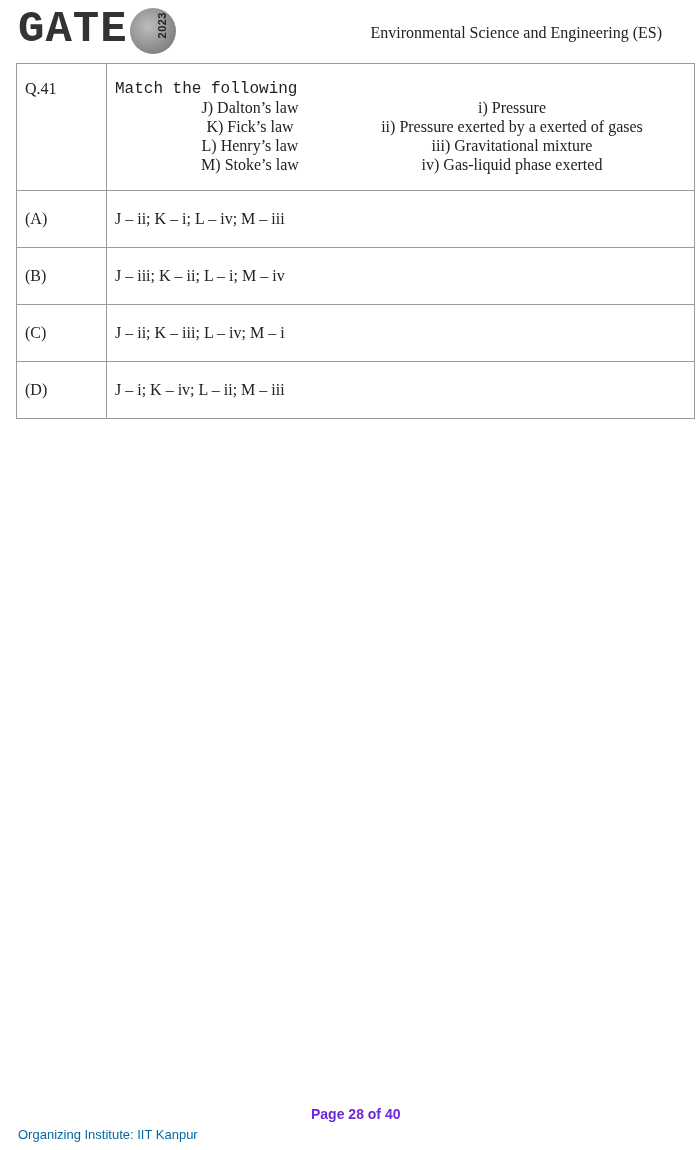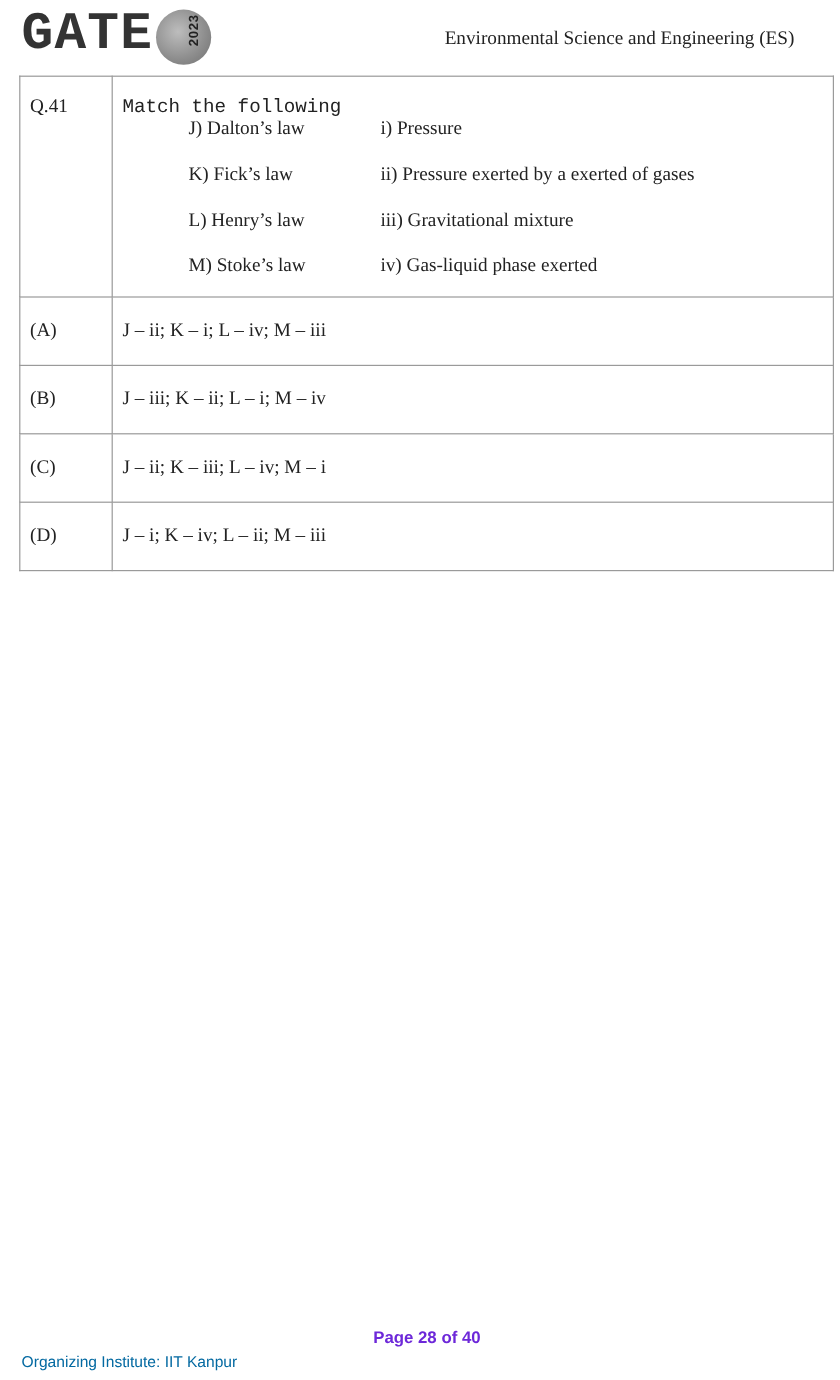--- a/index.html
+++ b/index.html
@@ -7,24 +7,24 @@
 
     .logo { position: absolute; left: 18px; top: 6px; height: 44px; width: 160px; }
     .logo-text { position: absolute; left: 0; top: -2px; font-family: Liberation Mono, monospace; font-weight: bold; font-size: 44px; letter-spacing: 1px; color: #333; z-index: 2; }
     .logo-globe { position: absolute; left: 112px; top: 2px; width: 46px; height: 46px; border-radius: 50%; background: radial-gradient(circle at 40% 40%, #bdbdbd, #8c8c8c 60%, #6f6f6f); z-index: 1; }
     .logo-year { position: absolute; left: 138px; top: 6px; font-family: "Liberation Sans", sans-serif; font-weight: bold; font-size: 11px; color: #222; writing-mode: vertical-rl; transform: rotate(180deg); z-index: 3; letter-spacing: 0.5px; }
 
     .subject { position: absolute; right: 38px; top: 8px; font-weight: normal; font-size: 16px; color: #222; margin-top: 16px; }
 
     table.q { position: absolute; left: 16px; top: 63px; width: 679px; border-collapse: collapse; }
     table.q td { border: 1.5px solid #9a9a9a; vertical-align: top; font-size: 16px; }
-    td.num { width: 64px; padding: 16px 4px 0 8px; }
+    td.num { width: 64px; padding: 16px 17px 0 8px; }
     td.body { padding: 16px 0 0 8px; }
     .prompt { margin-bottom: 0; font-family: Liberation Mono, monospace; }
-    .pairs { display: grid; grid-template-columns: 160px auto; row-gap: 19px; margin-left: 55px; padding-bottom: 16px; }
+    .pairs { display: grid; grid-template-columns: 160px auto; margin-left: 55px; padding-bottom: 16px; text-align: center; }
     .pairs span { line-height: 19px; }
     tr.opt td { height: 56px; padding-top: 0; padding-bottom: 0; vertical-align: middle; }
     tr.opt td.num, tr.opt td.body { padding-top: 0; }
 
     .footer-page { position: absolute; left: 311px; top: 1106px; font-family: "Liberation Sans", sans-serif; font-weight: bold; font-size: 14px; color: #6d28d9; }
     .footer-org { position: absolute; left: 18px; top: 1127px; font-family: "Liberation Sans", sans-serif; font-size: 13px; color: #0369a1; }
   </style>
 </head>
 <body>
 

